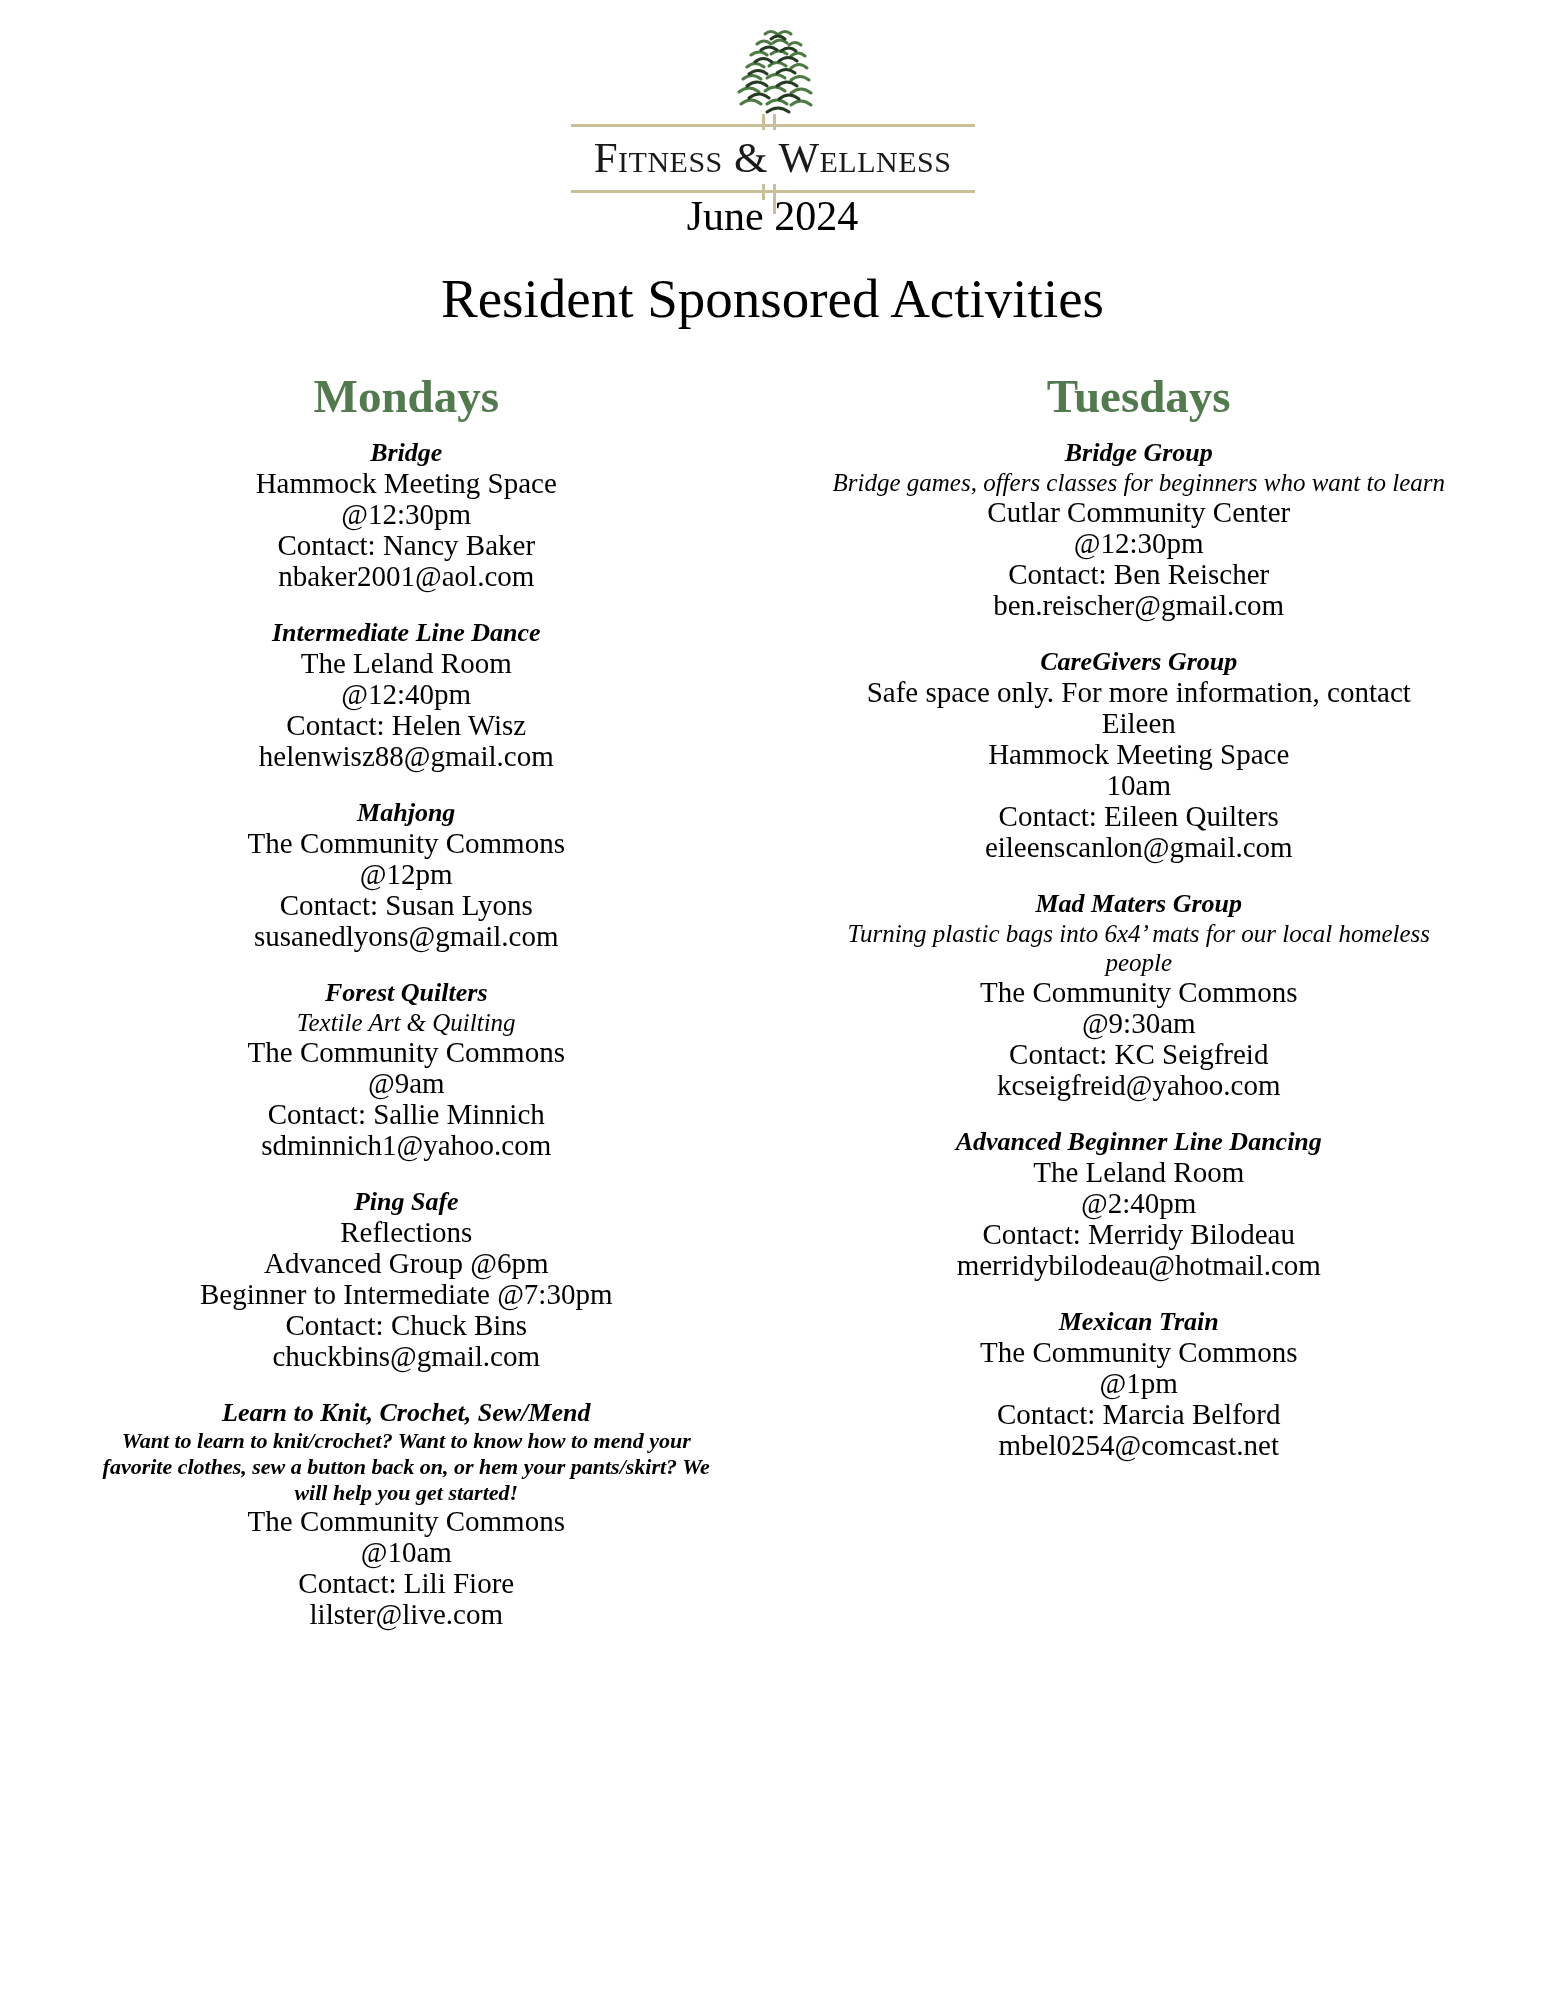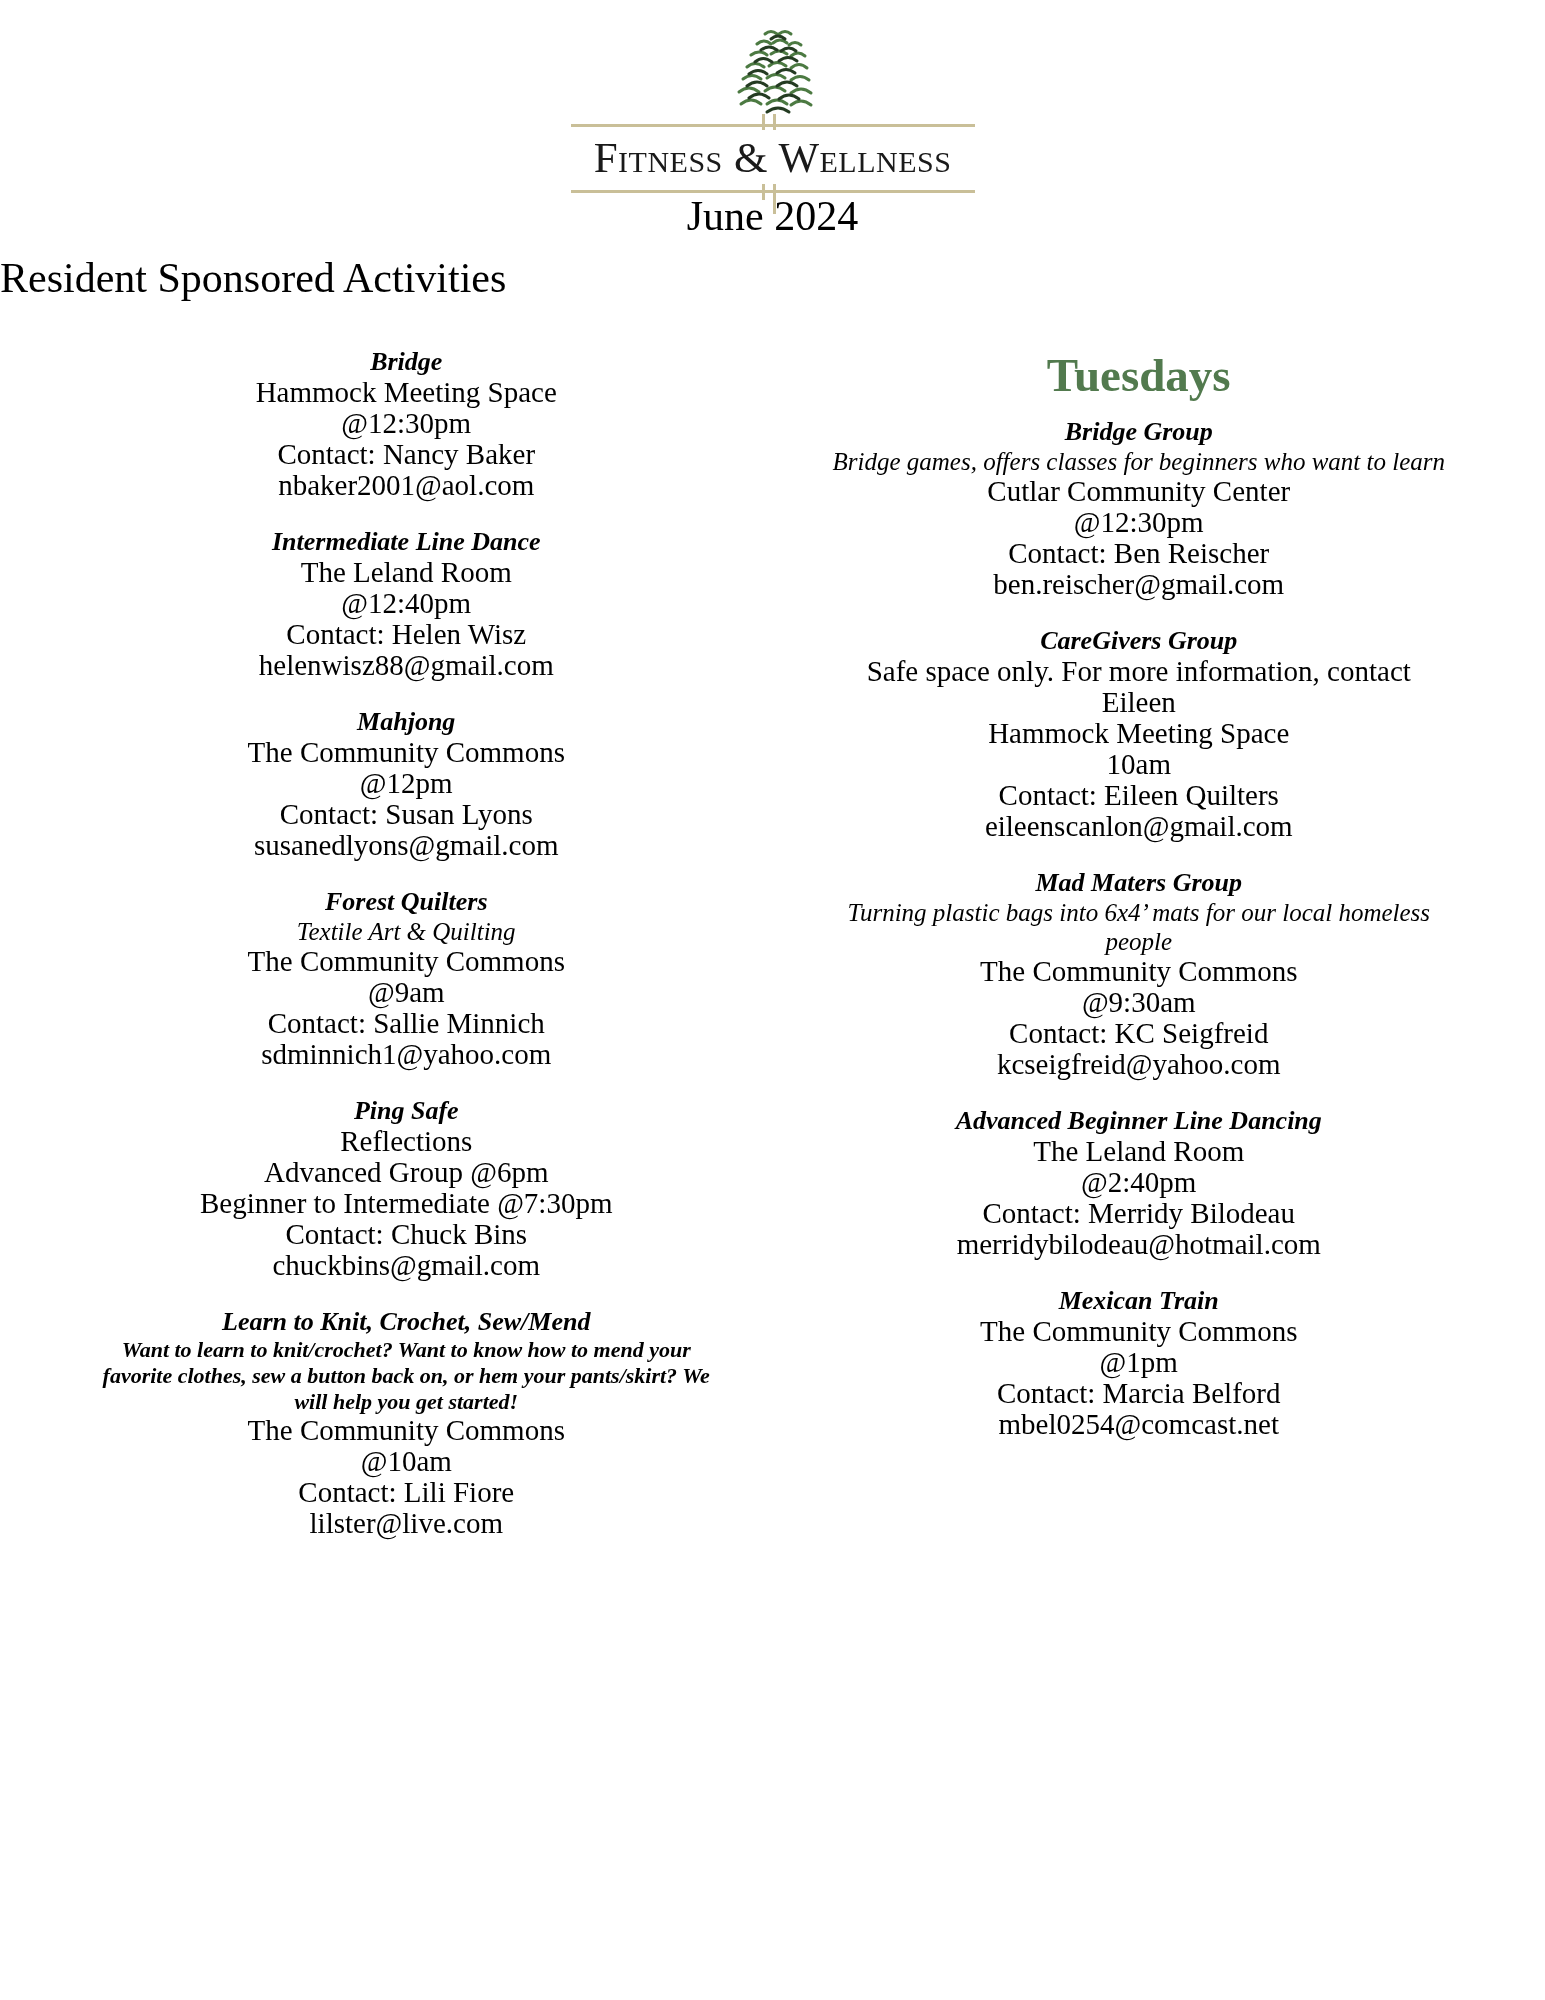--- a/index.html
+++ b/index.html
@@ -83,23 +83,24 @@
   }
 
   
   .month {
     text-align: center;
     font-size: 42px;
     line-height: 52px;
     margin-top: -4px;
   }
   .doc-title {
-    font-size: 42px;
+    text-align: center;
+    font-size: 55px;
     line-height: 70px;
-    margin-top: 1px;
+    margin-top: 22px;
   }
 
   
   .columns {
     display: flex;
     margin-top: 34px;
   }
   .col {
     box-sizing: border-box;
     width: 50%;
@@ -198,20 +199,21 @@
         <div class="logo-word">Fitness &amp; Wellness</div>
       </div>
     </div>
   </div>
 
   <div class="month">June 2024</div>
   <div class="doc-title">Resident Sponsored Activities</div>
 
   <div class="columns">
     <div class="col col-left">
+      <div class="day-heading">Mondays</div>
       <div class="activity-list">
           <div class="activity">
             <div class="name">Bridge</div>
             <div class="line">Hammock Meeting Space</div>
             <div class="line">@12:30pm</div>
             <div class="line">Contact: Nancy Baker</div>
             <div class="line">nbaker2001@aol.com</div>
           </div>
           <div class="activity">
             <div class="name">Intermediate Line Dance</div>

